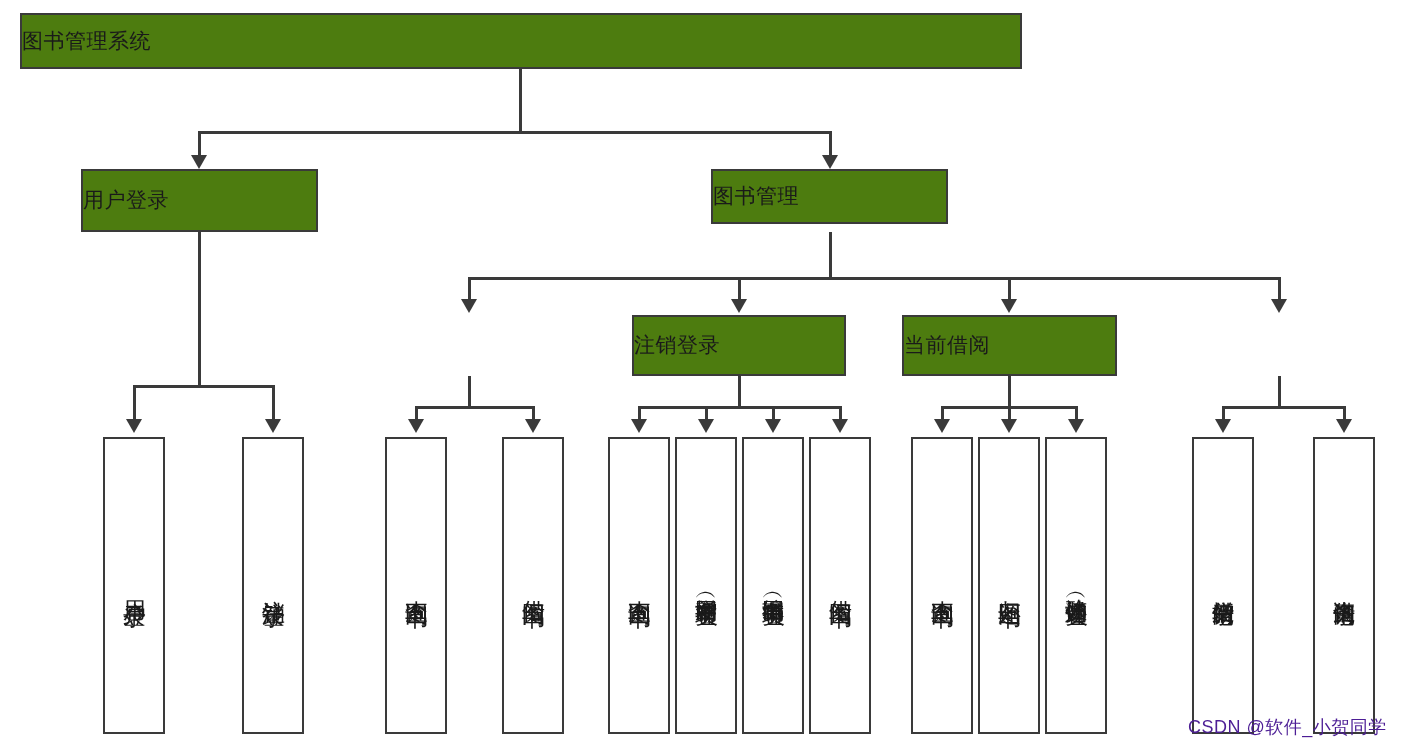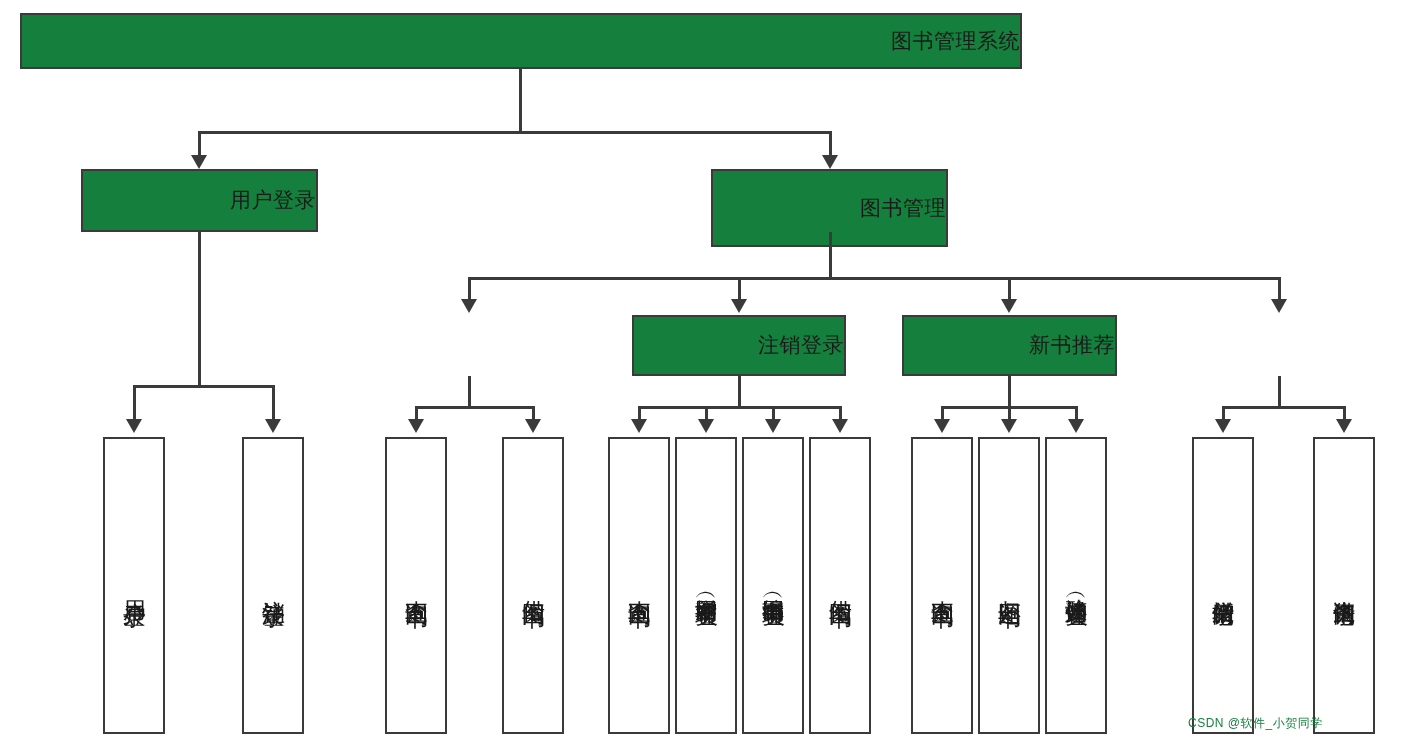--- a/index.html
+++ b/index.html
@@ -14,38 +14,38 @@
     position: relative;
     width: 1405px;
     height: 747px;
     background: #ffffff;
     overflow: hidden;
   }
   
   .node {
     position: absolute;
     box-sizing: border-box;
-    background: #15803d;
+    background: #4d7c0f;
     border: 2px solid #3a3a3a;
     display: flex;
     align-items: center;
-    justify-content: flex-end;
+    justify-content: flex-start;
     color: #1a1a1a;
   }
   .node-label {
     font-size: 21px;
     line-height: 1.25;
     letter-spacing: 0.5px;
     white-space: nowrap;
     color: #1a1a1a;
   }
   
   .box-root   { left: 20px;  top: 13px;  width: 1002px; height: 56px; }
   .box-l1a    { left: 81px;  top: 169px; width: 237px;  height: 63px; }
-  .box-l1b    { left: 711px; top: 169px; width: 237px;  height: 78px; }
+  .box-l1b    { left: 711px; top: 169px; width: 237px;  height: 55px; }
 
   .box-l2a    { left: 362px;  top: 315px; width: 216px; height: 61px; }
   .box-l2b    { left: 632px;  top: 315px; width: 214px; height: 61px; }
   .box-l2c    { left: 902px;  top: 315px; width: 215px; height: 61px; }
   .box-l2d    { left: 1172px; top: 315px; width: 214px; height: 61px; }
 
   
   .leaf {
     position: absolute;
     box-sizing: border-box;
@@ -90,22 +90,22 @@
     height: 0;
     border-left: 8px solid transparent;
     border-right: 8px solid transparent;
     border-top: 14px solid #3a3a3a;
   }
   
   .watermark {
     position: absolute;
     left: 1188px;
     top: 715px;
-    font-size: 12px;
-    color: #15803d;
+    font-size: 18px;
+    color: #4c1d95;
     white-space: nowrap;
     letter-spacing: 0.5px;
   }
 </style>
 </head>
 <body>
 
 <div id="canvas">
 
   <div class="node box-root">
@@ -143,21 +143,21 @@
   <div class="arrow" style="left:731px; top:299px;"></div>
   <div class="vline" style="left:1008px; top:277px; height:24px;"></div>
   <div class="arrow" style="left:1001px; top:299px;"></div>
   <div class="vline" style="left:1278px; top:277px; height:24px;"></div>
   <div class="arrow" style="left:1271px; top:299px;"></div>
 
   <div class="node box-l2b">
     <span class="node-label">注销登录</span>
   </div>
   <div class="node box-l2c">
-    <span class="node-label">新书推荐</span>
+    <span class="node-label">当前借阅</span>
   </div>
 
   <div class="vline" style="left:468px; top:376px; height:33px;"></div>
   <div class="hline" style="left:415px; top:406px; width:120px;"></div>
   <div class="vline" style="left:415px; top:406px; height:15px;"></div>
   <div class="arrow" style="left:408px; top:419px;"></div>
   <div class="vline" style="left:532px; top:406px; height:15px;"></div>
   <div class="arrow" style="left:525px; top:419px;"></div>
 
   <div class="vline" style="left:738px; top:376px; height:33px;"></div>

